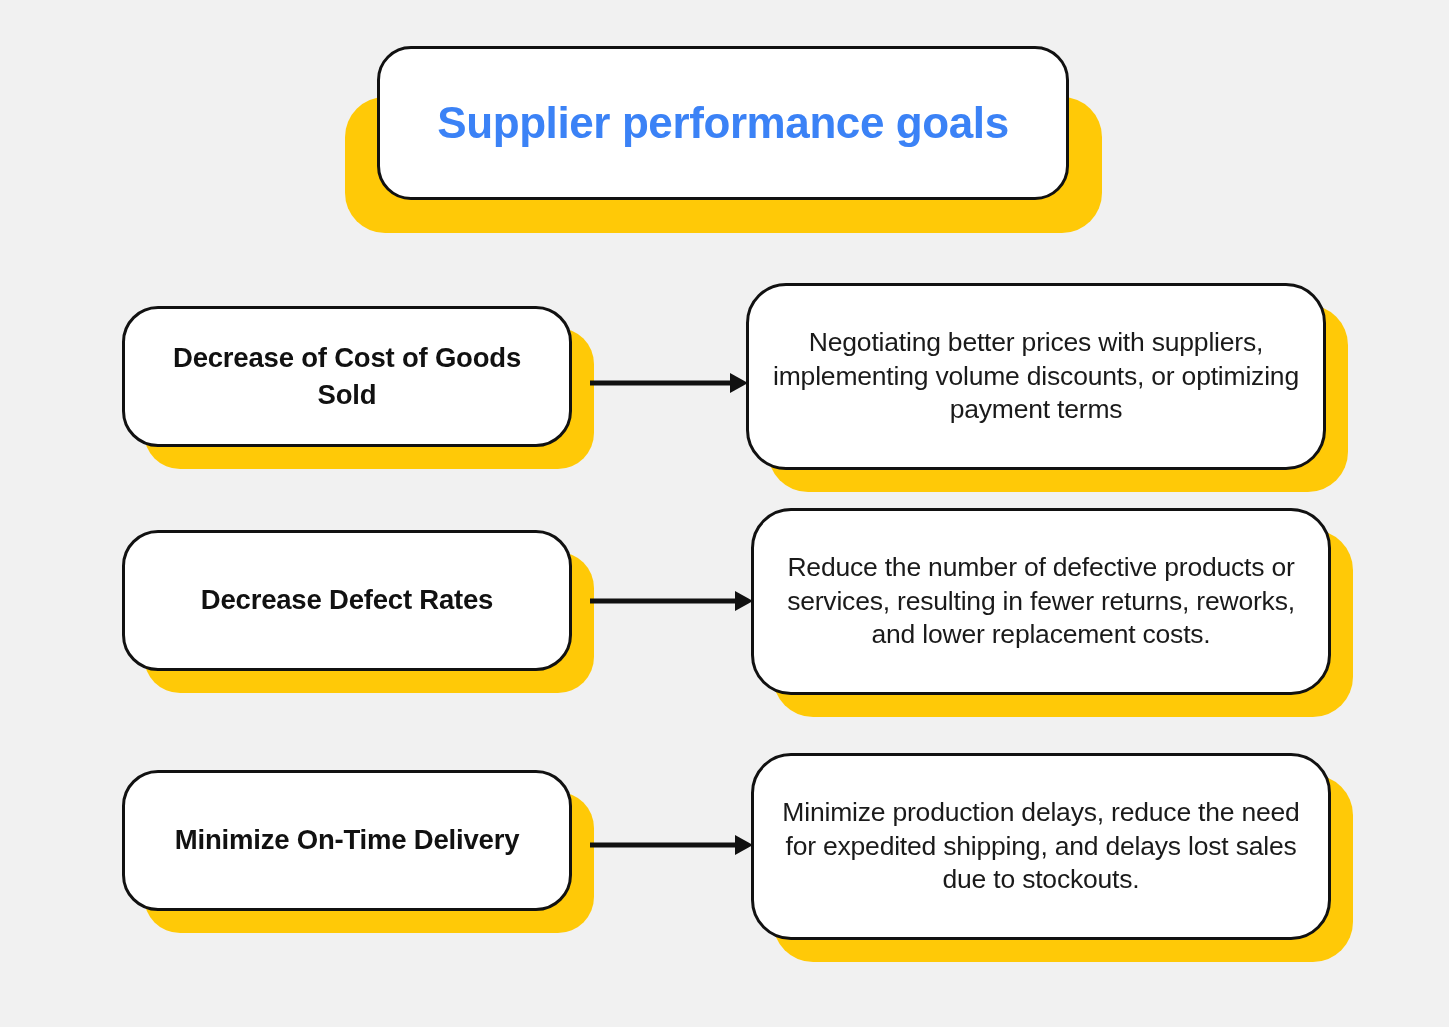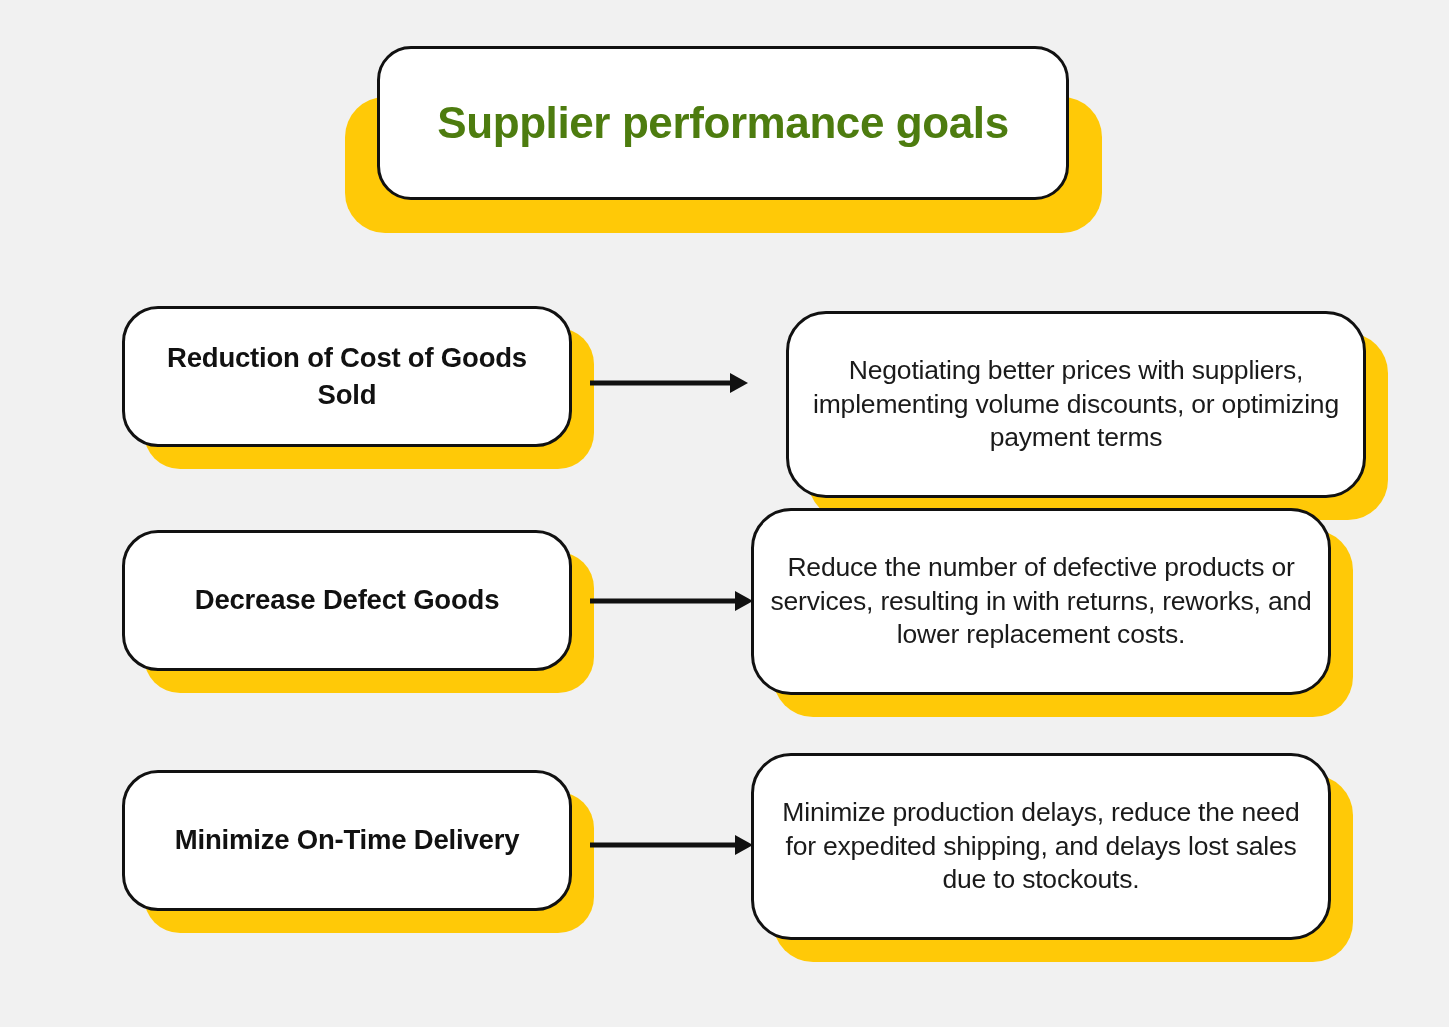--- a/index.html
+++ b/index.html
@@ -51,21 +51,21 @@
     left: 345px; top: 97px; width: 757px; height: 136px;
     border-radius: 40px;
   }
   .title-card .panel {
     left: 377px; top: 46px; width: 692px; height: 154px;
     border-radius: 34px;
   }
   .title-text {
     font-size: 44px;
     font-weight: bold;
-    color: #4d7c0f;
+    color: #3b82f6;
     letter-spacing: -0.4px;
     line-height: 1.15;
     padding: 0 26px;
   }
 
   
   .goal-card .shadow {
     left: 22px; top: 22px; width: 450px; height: 141px;
     border-radius: 36px;
   }
@@ -98,21 +98,21 @@
     line-height: 1.26;
     letter-spacing: -0.2px;
     padding: 0 16px;
   }
 
   
   .row1-left  { left: 122px; top: 306px; width: 500px; height: 190px; }
   .row2-left  { left: 122px; top: 530px; width: 500px; height: 190px; }
   .row3-left  { left: 122px; top: 770px; width: 500px; height: 190px; }
 
-  .row1-right { left: 786px; top: 283px; width: 630px; height: 230px; margin-top: 28px; }
+  .row1-right { left: 746px; top: 283px; width: 630px; height: 230px; }
   .row2-right { left: 751px; top: 508px; width: 630px; height: 230px; }
   .row3-right { left: 751px; top: 753px; width: 630px; height: 230px; }
 
   
   .arrow {
     position: absolute;
     z-index: 3;
     height: 30px;
   }
   .arrow-1 { left: 590px; top: 368px; width: 160px; }
@@ -127,56 +127,56 @@
   <div class="card title-card">
     <div class="shadow"></div>
     <div class="panel">
       <div class="title-text">Supplier performance goals</div>
     </div>
   </div>
 
   <div class="card goal-card row1-left">
     <div class="shadow"></div>
     <div class="panel">
-      <div class="goal-text">Reduction of Cost of Goods Sold</div>
+      <div class="goal-text">Decrease of Cost of Goods Sold</div>
     </div>
   </div>
 
   <div class="arrow arrow-1">
     <svg width="160" height="30" viewBox="0 0 160 30" xmlns="http://www.w3.org/2000/svg">
       <line x1="0" y1="15" x2="144" y2="15" stroke="#111111" stroke-width="5"></line>
       <polygon points="140,5 158,15 140,25" fill="#111111"></polygon>
     </svg>
   </div>
 
   <div class="card detail-card row1-right">
     <div class="shadow"></div>
     <div class="panel">
       <div class="detail-text">Negotiating better prices with suppliers, implementing volume discounts, or optimizing payment terms</div>
     </div>
   </div>
 
   <div class="card goal-card row2-left">
     <div class="shadow"></div>
     <div class="panel">
-      <div class="goal-text">Decrease Defect Goods</div>
+      <div class="goal-text">Decrease Defect Rates</div>
     </div>
   </div>
 
   <div class="arrow arrow-2">
     <svg width="165" height="30" viewBox="0 0 165 30" xmlns="http://www.w3.org/2000/svg">
       <line x1="0" y1="15" x2="149" y2="15" stroke="#111111" stroke-width="5"></line>
       <polygon points="145,5 163,15 145,25" fill="#111111"></polygon>
     </svg>
   </div>
 
   <div class="card detail-card row2-right">
     <div class="shadow"></div>
     <div class="panel">
-      <div class="detail-text">Reduce the number of defective products or services, resulting in with returns, reworks, and lower replacement costs.</div>
+      <div class="detail-text">Reduce the number of defective products or services, resulting in fewer returns, reworks, and lower replacement costs.</div>
     </div>
   </div>
 
   <div class="card goal-card row3-left">
     <div class="shadow"></div>
     <div class="panel">
       <div class="goal-text">Minimize On-Time Delivery</div>
     </div>
   </div>
 

